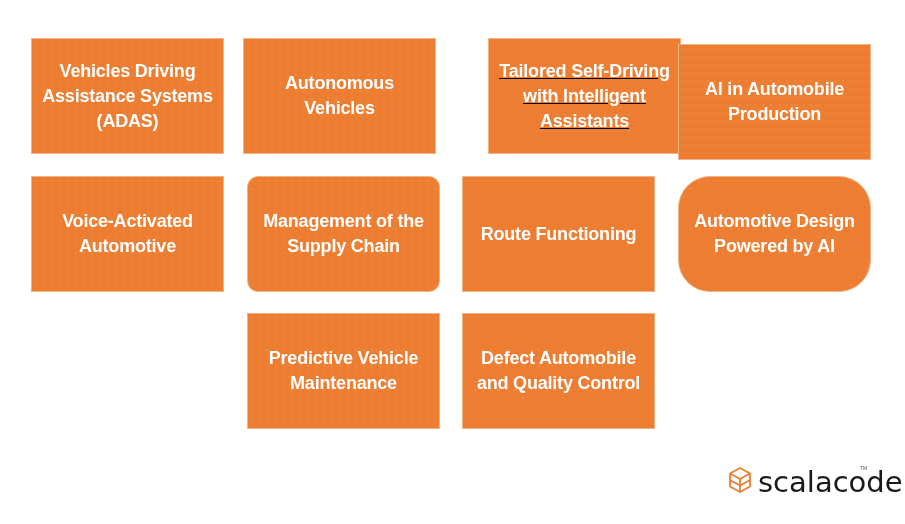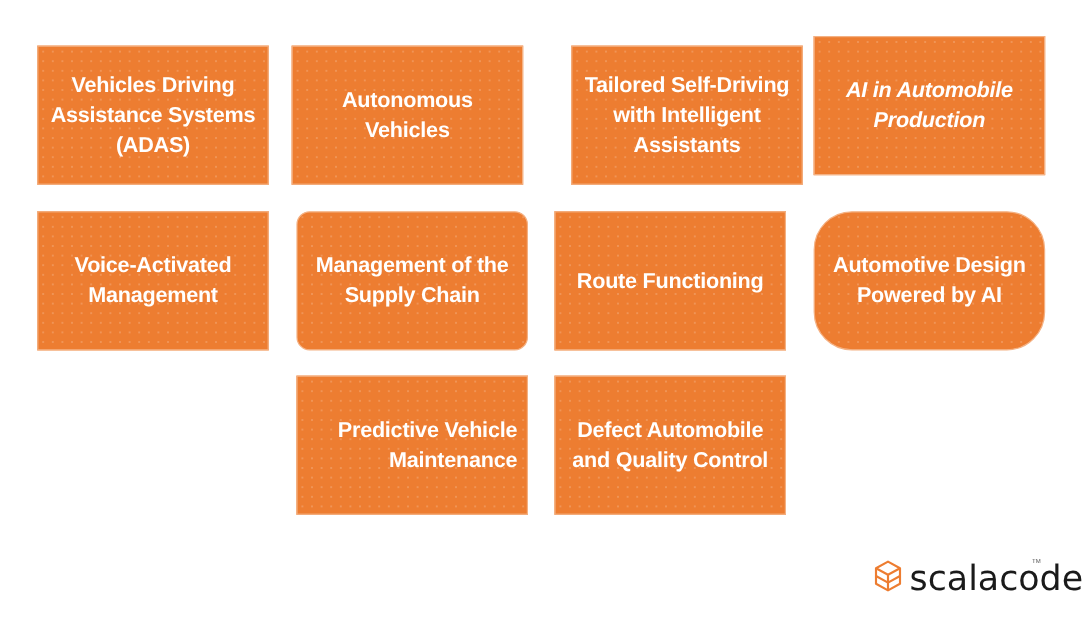--- a/index.html
+++ b/index.html
@@ -16,41 +16,41 @@
 </style>
 </head>
 <body>
 
 <div class="card" style="left:31px;top:38px;">
     <span>Vehicles Driving Assistance Systems (ADAS)</span>
   </div>
 <div class="card" style="left:243px;top:38px;">
     <span>Autonomous Vehicles</span>
   </div>
-<div class="card" style="left:476px;top:38px;">
+<div class="card" style="left:488px;top:38px;text-decoration:underline;">
     <span>Tailored Self-Driving with Intelligent Assistants</span>
   </div>
-<div class="card" style="left:678px;top:30px;font-style:italic;">
+<div class="card" style="left:678px;top:44px;">
     <span>AI in Automobile Production</span>
   </div>
 
 <div class="card" style="left:31px;top:176px;">
-    <span>Voice-Activated Management</span>
+    <span>Voice-Activated Automotive</span>
   </div>
 <div class="card" style="left:247px;top:176px;border-radius:11px;">
     <span>Management of the Supply Chain</span>
   </div>
 <div class="card" style="left:462px;top:176px;">
     <span>Route Functioning</span>
   </div>
 <div class="card" style="left:678px;top:176px;border-radius:32px;">
     <span>Automotive Design Powered by AI</span>
   </div>
 
-<div class="card" style="left:247px;top:313px;text-align:right;">
+<div class="card" style="left:247px;top:313px;">
     <span>Predictive Vehicle Maintenance</span>
   </div>
 <div class="card" style="left:462px;top:313px;">
     <span>Defect Automobile and Quality Control</span>
   </div>
 
 <div class="logo">
   <span>
     <svg width="24" height="28" viewBox="0 0 24 28">
       <g fill="none" stroke="#ED7D31" stroke-width="1.8" stroke-linejoin="round">

